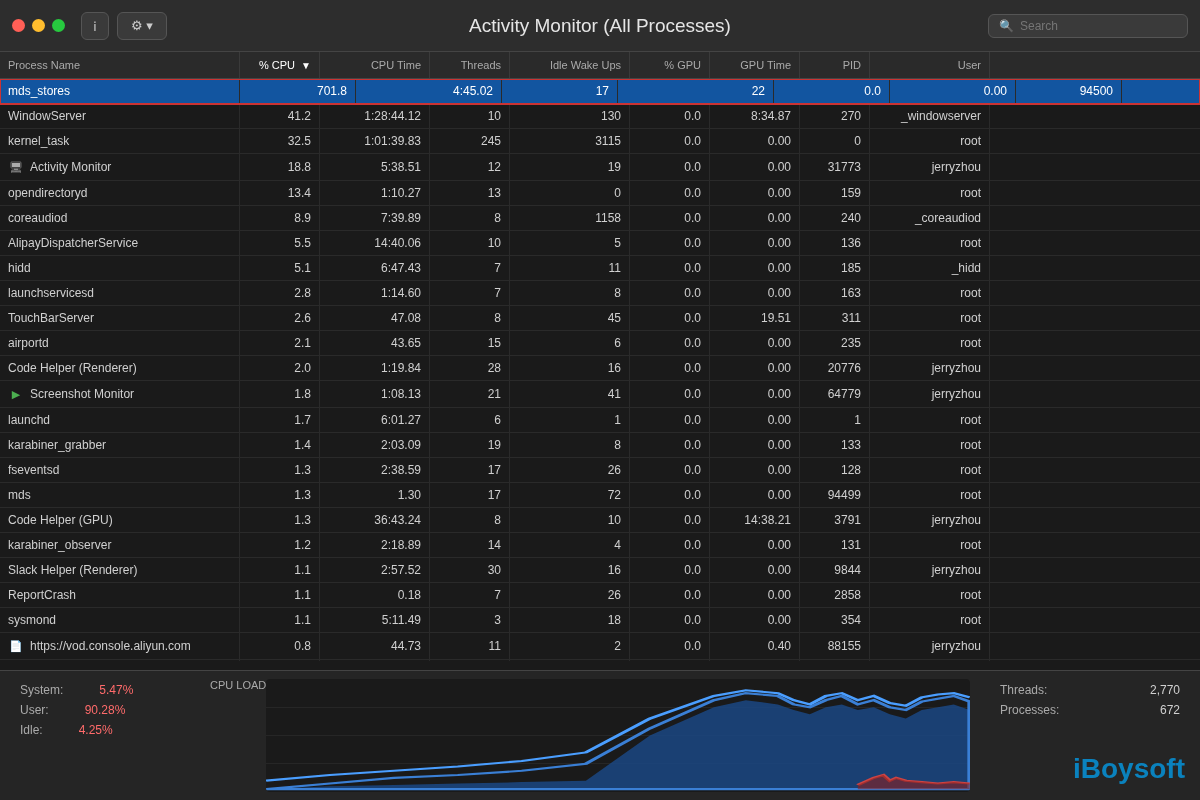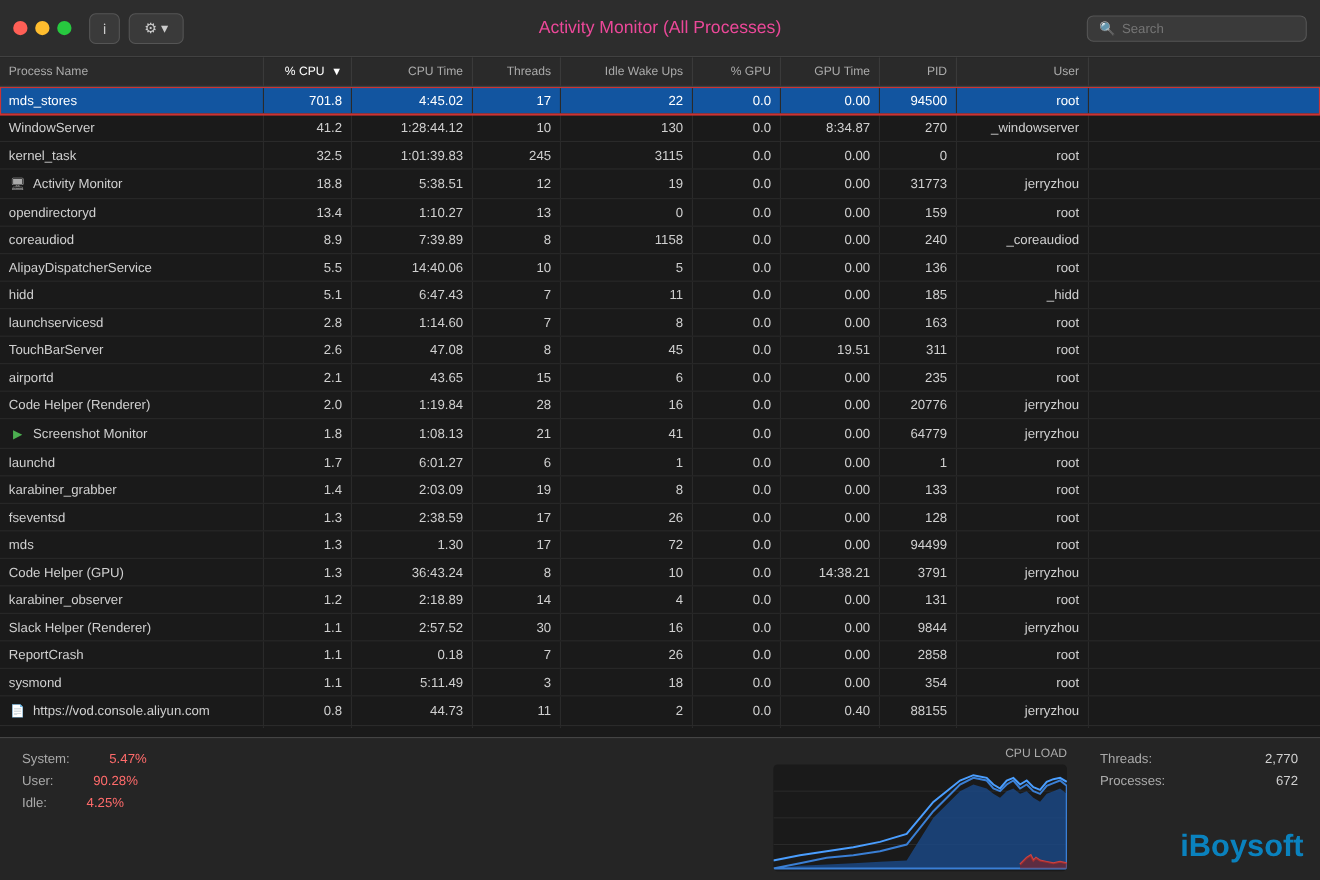--- a/index.html
+++ b/index.html
@@ -58,23 +58,23 @@
       font-size: 13px;
     }
     .ctrl-btn-gear {
       width: 50px;
     }
 
     .titlebar-title {
       position: absolute;
       left: 50%;
       transform: translateX(-50%);
-      font-size: 16px;
+      font-size: 19px;
       font-weight: 500;
-      color: #ec4899;
+      color: #e5e5e5;
     }
 
     
     .tabs-container {
       display: flex;
       align-items: center;
       justify-content: center;
       gap: 0;
     }
     .tab-group {
@@ -212,22 +212,21 @@
       gap: 36px;
       font-size: 12px;
     }
     .status-label { color: #aaa; }
     .status-value { color: #ff6b6b; font-weight: 500; }
 
     .cpu-load-section {
       flex: 1;
       padding: 8px 10px;
       display: flex;
-      flex-direction: column;
-      align-items: flex-end;
+      flex-direction: row;
     }
     .cpu-load-title {
       font-size: 11px;
       color: #aaa;
       text-align: center;
       margin-bottom: 4px;
     }
     .cpu-chart {
       flex: 1;
       background: #1a1a1a;
@@ -270,20 +269,21 @@
     .main-content {
       display: flex;
       flex-direction: column;
       height: calc(800px - 52px);
     }
 
     
     .row-highlighted {
       outline: 2px solid #cc3333;
       outline-offset: -1px;
+      gap: 36px;
     }
 
     .play-icon {
       color: #4caf50;
       font-size: 11px;
     }
     .doc-icon {
       color: #aaa;
       font-size: 11px;
     }

